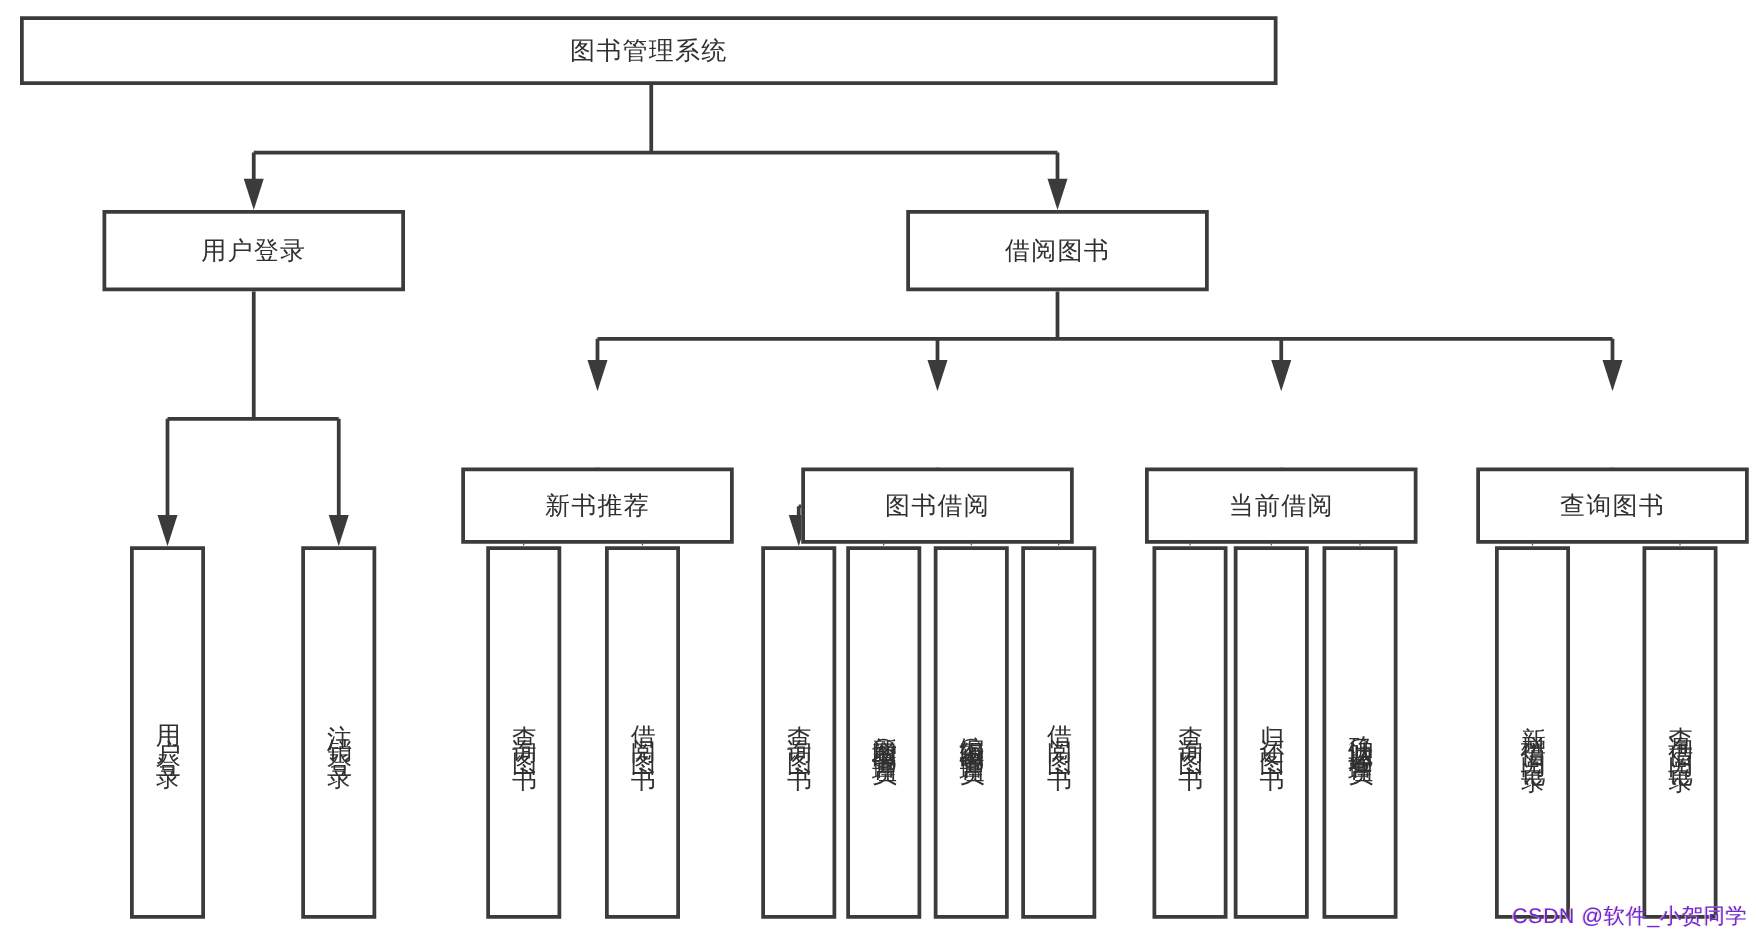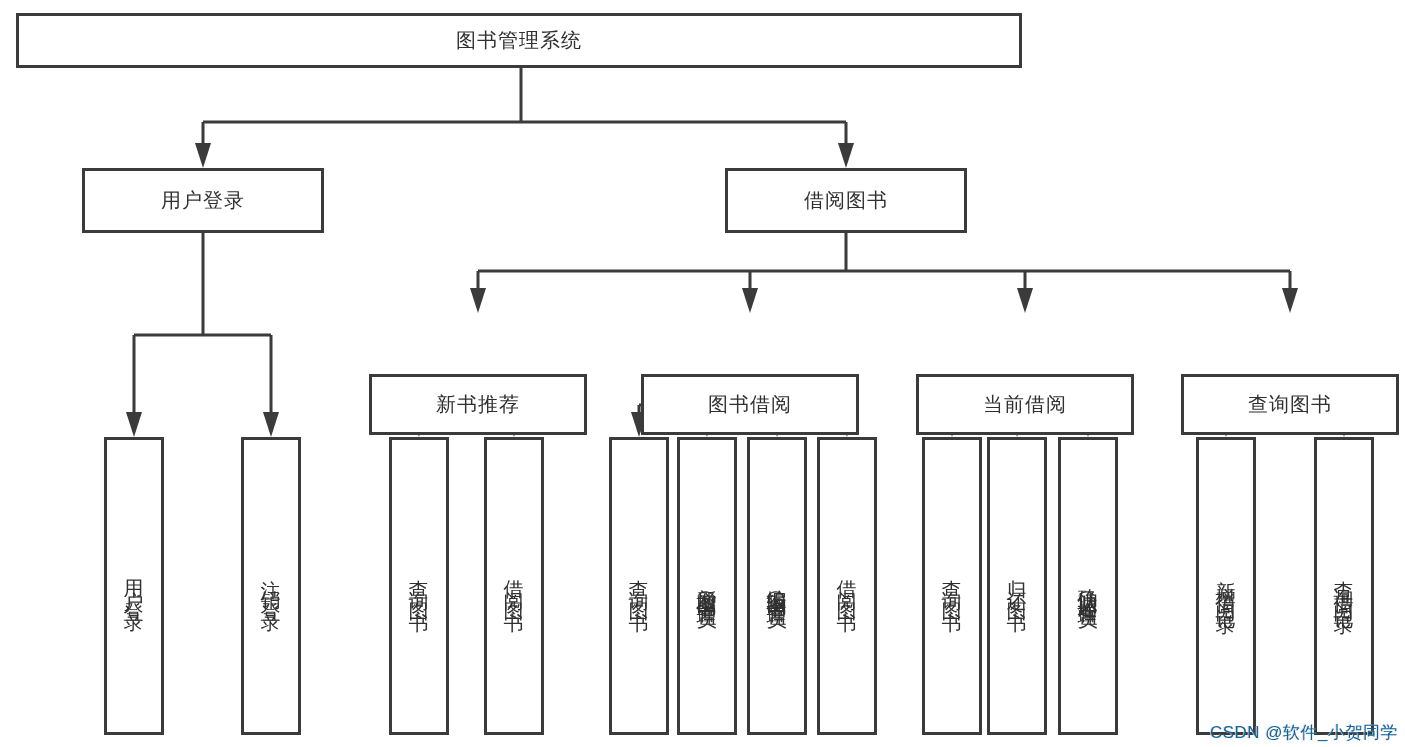--- a/index.html
+++ b/index.html
@@ -55,21 +55,21 @@
     padding: 6px 0;
   }
   .box.leaf.med { letter-spacing: 7px; }
   .box.leaf.tight { letter-spacing: 3px; }
   .watermark {
     position: absolute;
     right: 7px;
     top: 721px;
     font-size: 17px;
     letter-spacing: 0.5px;
-    color: #0369a1;
+    color: #6d28d9;
     text-shadow: -1px 0 0 rgba(244, 205, 205, 0.8);
     z-index: 5;
     white-space: nowrap;
   }
 </style>
 </head>
 <body>
 
 <div class="stage">
 

